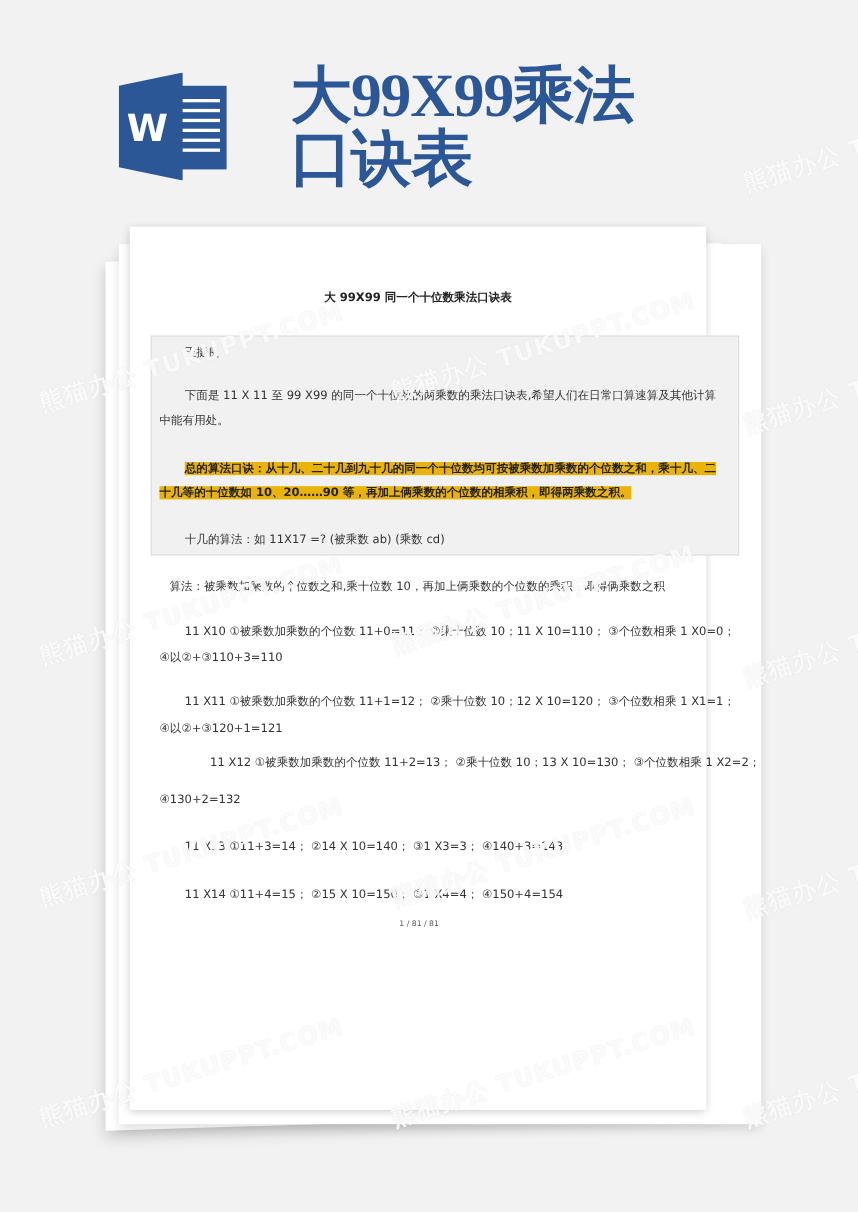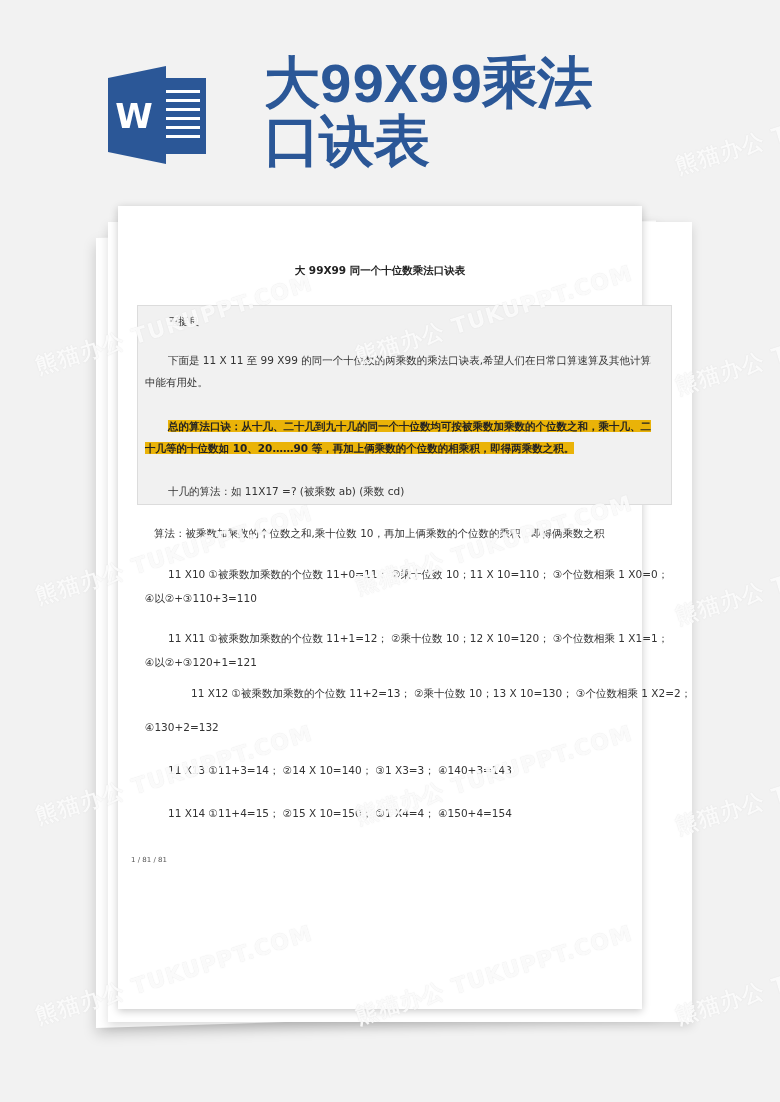--- a/index.html
+++ b/index.html
@@ -5,21 +5,21 @@
   html, body { margin: 0; padding: 0; }
   body {
     width: 780px; height: 1102px; position: relative; overflow: hidden;
     background: #f2f2f2;
     font-family: "DejaVu Sans", sans-serif;
   }
   .banner { position: absolute; left: 108px; top: 66px; }
   .word-icon { position: absolute; left: 0; top: 0; width: 100px; height: 98px; }
   .banner-title {
     position: absolute; left: 156px; top: -8px; width: 360px;
-    font-family: Liberation Mono, monospace; font-weight: bold;
+    font-family: Liberation Serif, serif; font-weight: bold;
     font-size: 56px; line-height: 58px; color: #2b5797; letter-spacing: -1px;
   }
   .watermark {
     position: absolute; color: rgba(255,255,255,0.85);
     font-family: "DejaVu Sans", sans-serif; font-weight: bold; font-size: 22px;
     transform: rotate(-17deg); white-space: nowrap;
     text-shadow: 0 0 1px rgba(200,200,200,0.6);
     pointer-events: none; letter-spacing: 1px; z-index: 5;
   }
   .page-back2 {
@@ -40,22 +40,22 @@
     font-size: 10.5px; font-weight: bold; color: #222;
   }
   .graybox {
     position: absolute; left: 19px; top: 99px; width: 533px; height: 198px;
     background: #f1f1f1; border: 1px solid #dcdcdc;
   }
   .p { position: absolute; font-size: 10.5px; color: #333; line-height: 22px; white-space: nowrap; }
   .p.bold { font-weight: bold; color: #222; }
   .hl { background: #eab308; }
   .pagenum {
-    position: absolute; left: 13px; width: 100%; top: 630px; text-align: left;
-    font-size: 7px; color: #555; margin-top: 20px;
+    position: absolute; left: 1px; width: 100%; top: 630px; text-align: center;
+    font-size: 7px; color: #555;
   }
 </style>
 </head>
 <body>
 
 <div class="banner">
   <svg class="word-icon" viewBox="0 0 100 98">
     <rect x="50" y="12" width="48" height="76" fill="#2b5797"></rect>
     <g fill="#ffffff">
       <rect x="56" y="24" width="36" height="3"></rect>

